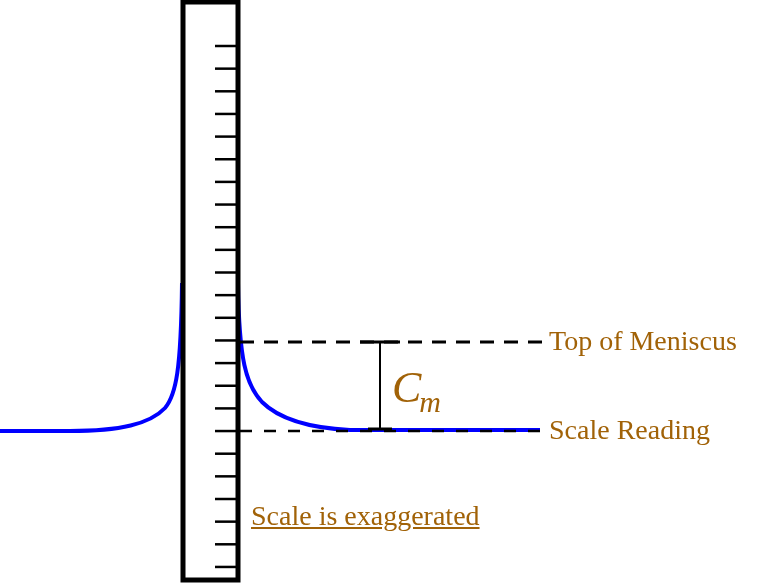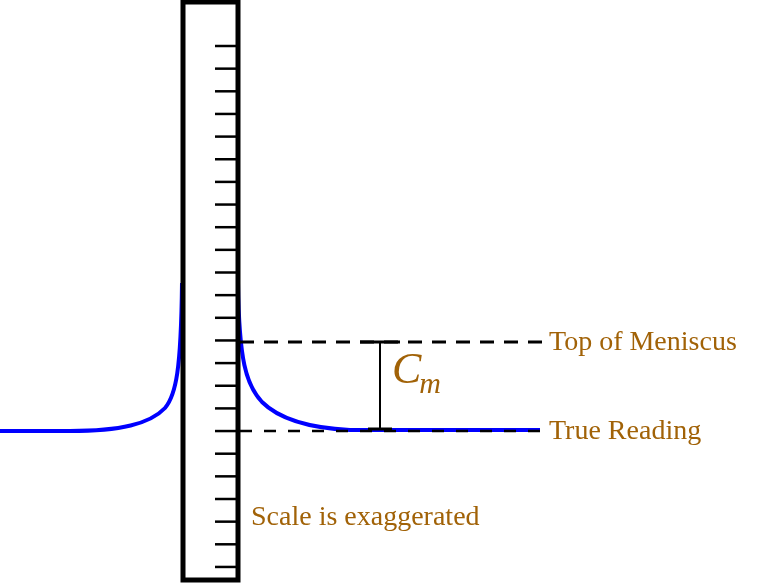--- a/index.html
+++ b/index.html
@@ -33,36 +33,37 @@
       top: 327px;
       font-size: 28px;
     }
     .label-true {
       left: 549px;
       top: 416px;
       font-size: 28px;
     }
     .label-cm {
       left: 392px;
-      top: 347px;
+      top: 366px;
       font-size: 44px;
       font-style: italic;
     }
     .label-cm .sub {
       font-size: 30px;
       font-style: italic;
       position: relative;
       top: 10px;
       left: -2px;
     }
     .note {
       left: 251px;
       top: 498px;
       font-size: 28px;
       line-height: 36px;
+      text-decoration: underline;
     }
   </style>
 </head>
 <body>
 
 <svg id="diagram" viewBox="0 0 768 584" xmlns="http://www.w3.org/2000/svg">
 
   <path d="M 0 431 L 70 431 C 120 431, 150 424, 165 408 C 176 395, 181 370, 182 283" fill="none" stroke="#0000ff" stroke-width="4"></path>
 
   <path d="M 238 283 C 239 360, 246 385, 262 402 C 280 420, 310 428, 350 430 L 540 430" fill="none" stroke="#0000ff" stroke-width="4"></path>
@@ -102,21 +103,21 @@
 
   <g stroke="#000000">
     <line x1="360" y1="342" x2="400" y2="342" stroke-width="3"></line>
     <line x1="380" y1="342" x2="380" y2="430" stroke-width="2"></line>
     <line x1="368" y1="429" x2="392" y2="429" stroke-width="3"></line>
   </g>
 </svg>
 
 <div class="label label-top">Top of Meniscus</div>
 
-<div class="label label-true">True Reading</div>
+<div class="label label-true">Scale Reading</div>
 
 <div class="label label-cm">
   <span>C</span><span class="sub">m</span>
 </div>
 
 <div class="label note">
   <div>Scale is exaggerated</div>
 </div>
 
 </body></html>

